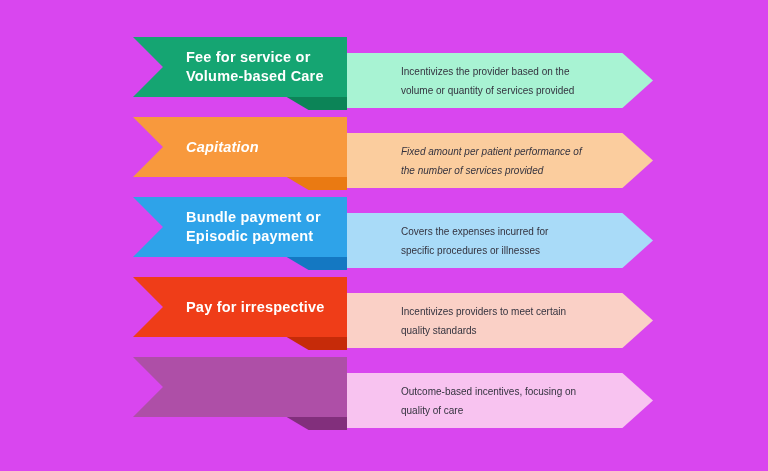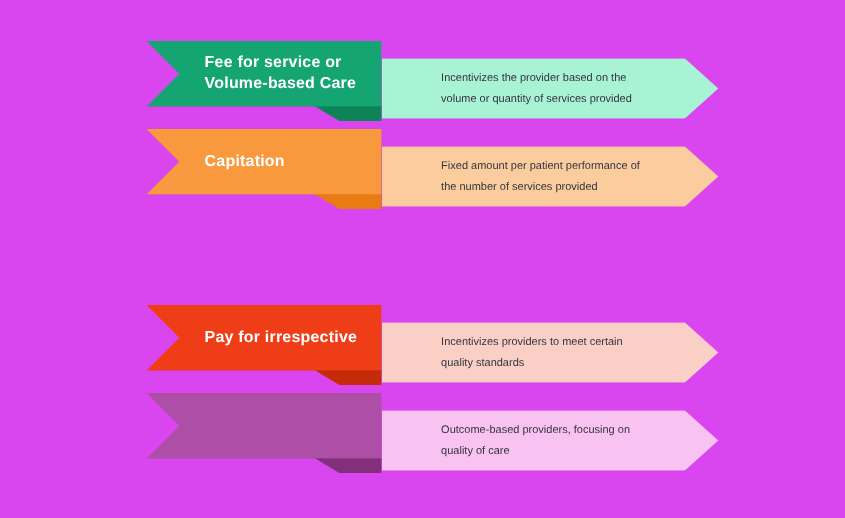--- a/index.html
+++ b/index.html
@@ -12,21 +12,21 @@
   .canvas {
     position: relative;
     width: 768px; height: 471px;
     background: #d946ef;
   }
   .row {
     position: absolute;
     left: 0; width: 768px; height: 78px;
   }
   .r0 { top: 37px; }
-  .r1 { top: 117px; }
+  .r1 { top: 117px; font-style: italic; }
   .r2 { top: 197px; }
   .r3 { top: 277px; }
   .r4 { top: 357px; }
 
   
   .band {
     position: absolute;
     left: 347px; top: 16px;
     width: 306px; height: 55px;
     clip-path: polygon(0 0, 90% 0, 100% 50%, 90% 100%, 0 100%);
@@ -87,31 +87,40 @@
 
   <div class="row r1">
     <div class="band" style="background: rgb(251, 205, 158);"></div>
     <div class="fold" style="background: rgb(234, 122, 18);"></div>
     <div class="ribbon" style="background: rgb(248, 153, 61);"></div>
     <div class="label">Capitation</div>
     <div class="desc">Fixed amount per patient performance of
 the number of services provided</div>
   </div>
 
+  <div class="row r2">
+    <div class="band" style="background: rgb(169, 219, 248);"></div>
+    <div class="fold" style="background: rgb(20, 120, 194);"></div>
+    <div class="ribbon" style="background: rgb(46, 163, 233);"></div>
+    <div class="label">Bundle payment or
+Episodic payment</div>
+    <div class="desc">Covers the expenses incurred for
+specific procedures or illnesses</div>
+  </div>
 
   <div class="row r3">
     <div class="band" style="background: rgb(250, 208, 198);"></div>
     <div class="fold" style="background: rgb(198, 43, 9);"></div>
     <div class="ribbon" style="background: rgb(239, 61, 24);"></div>
     <div class="label">Pay for irrespective</div>
     <div class="desc">Incentivizes providers to meet certain
 quality standards</div>
   </div>
 
   <div class="row r4">
     <div class="band" style="background: rgb(248, 195, 240);"></div>
     <div class="fold" style="background: rgb(130, 47, 124);"></div>
     <div class="ribbon" style="background: rgb(174, 79, 167);"></div>
-    <div class="desc">Outcome-based providers, focusing on
+    <div class="desc">Outcome-based incentives, focusing on
 quality of care</div>
   </div>
 
 </div>
 
 </body></html>

